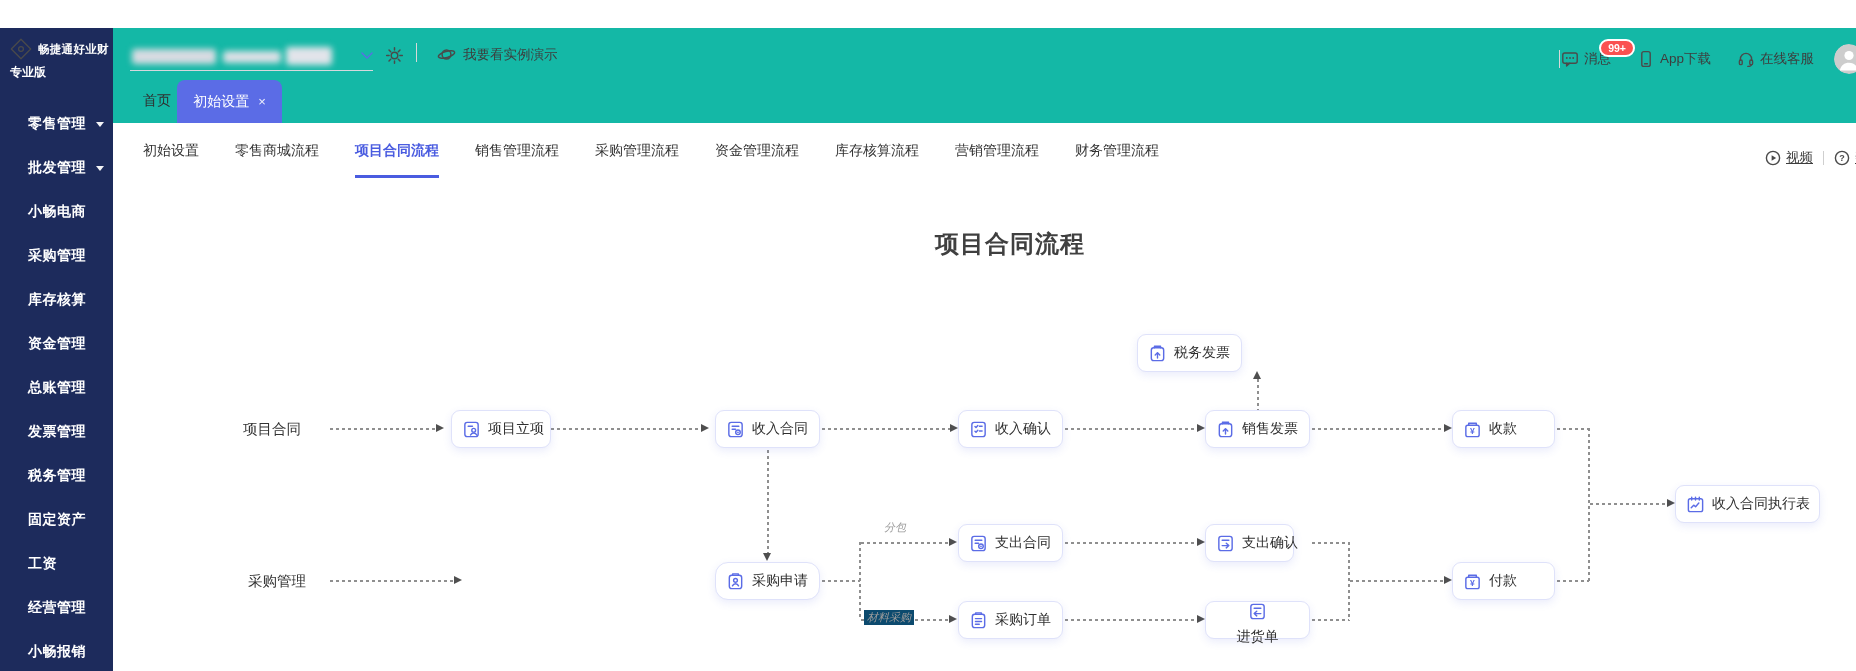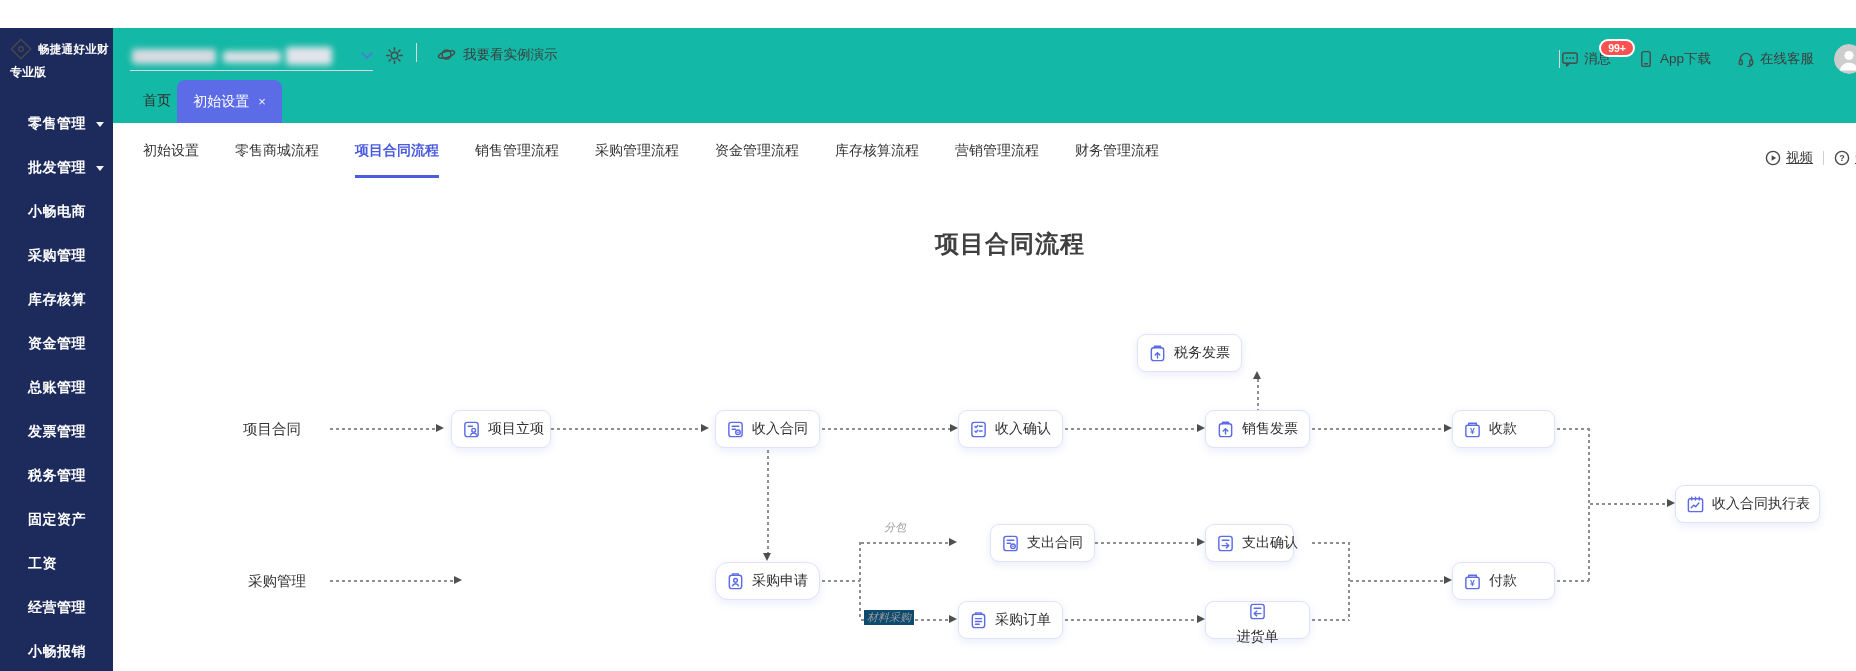--- a/index.html
+++ b/index.html
@@ -335,21 +335,21 @@
     </div>
     <div class="node" style="left:715px;top:562px;width:105px;border-radius:13px;">
       <svg viewBox="0 0 20 20">
           <rect x="3.5" y="3.5" width="13" height="14" rx="2.5"></rect>
           <path d="M7 3.5V2h6v1.5"></path>
           <circle cx="10" cy="8.8" r="2"></circle>
           <path d="M6.8 14.6c.6-1.5 1.8-2.3 3.2-2.3s2.6.8 3.2 2.3"></path>
         </svg>
       <span>采购申请</span>
     </div>
-    <div class="node" style="left:990px;top:524px;width:105px;">
+    <div class="node" style="left:958px;top:524px;width:105px;">
       <svg viewBox="0 0 20 20">
           <rect x="3" y="2.5" width="14" height="15" rx="2.5"></rect>
           <path d="M6.5 6.5h7M6.5 9.8h3.5"></path>
           <circle cx="12.6" cy="13" r="2.4"></circle>
           <circle class="fil" cx="12.6" cy="13" r="0.9"></circle>
         </svg>
       <span>支出合同</span>
     </div>
     <div class="node" style="left:1205px;top:524px;width:89px;">
       <svg viewBox="0 0 20 20">

